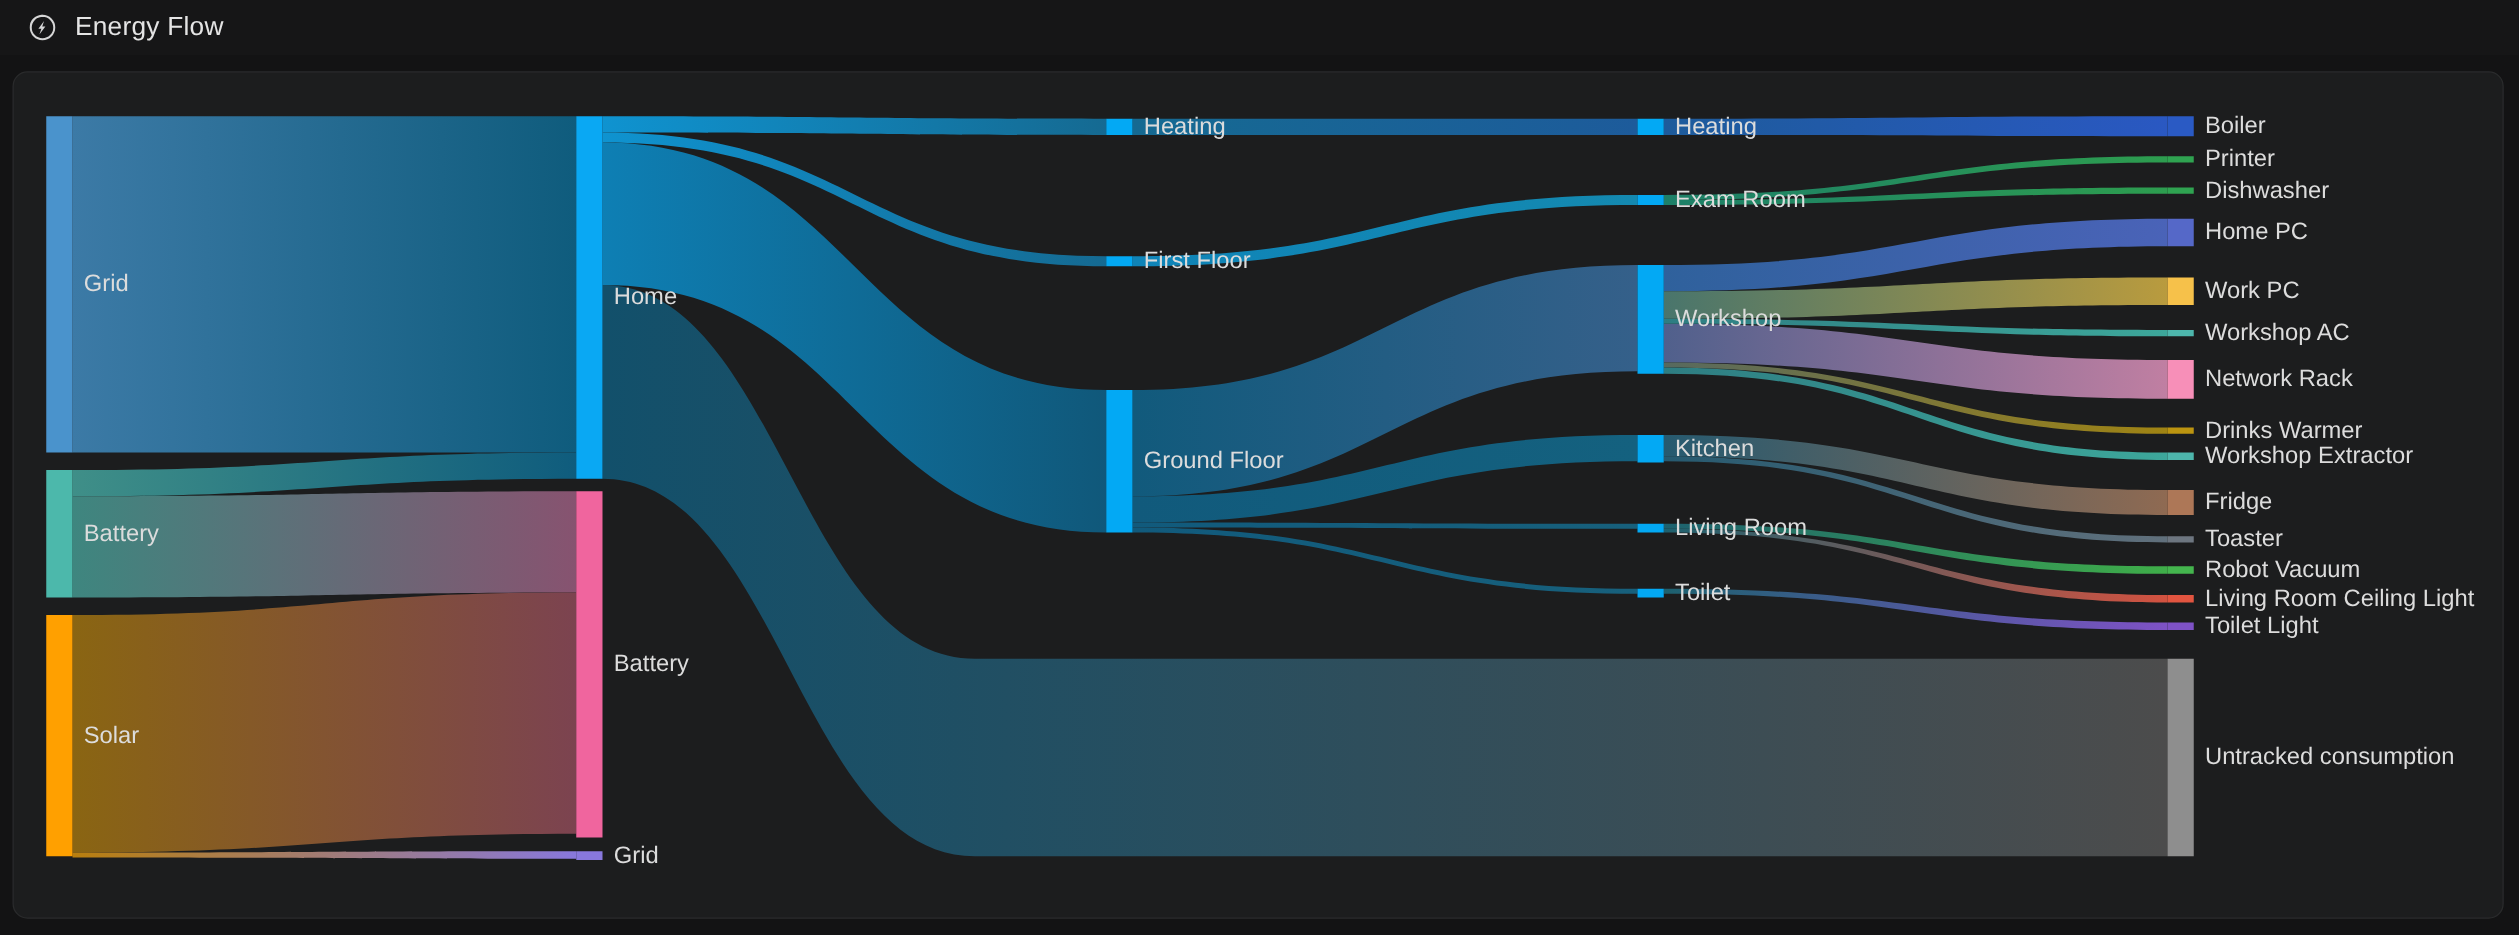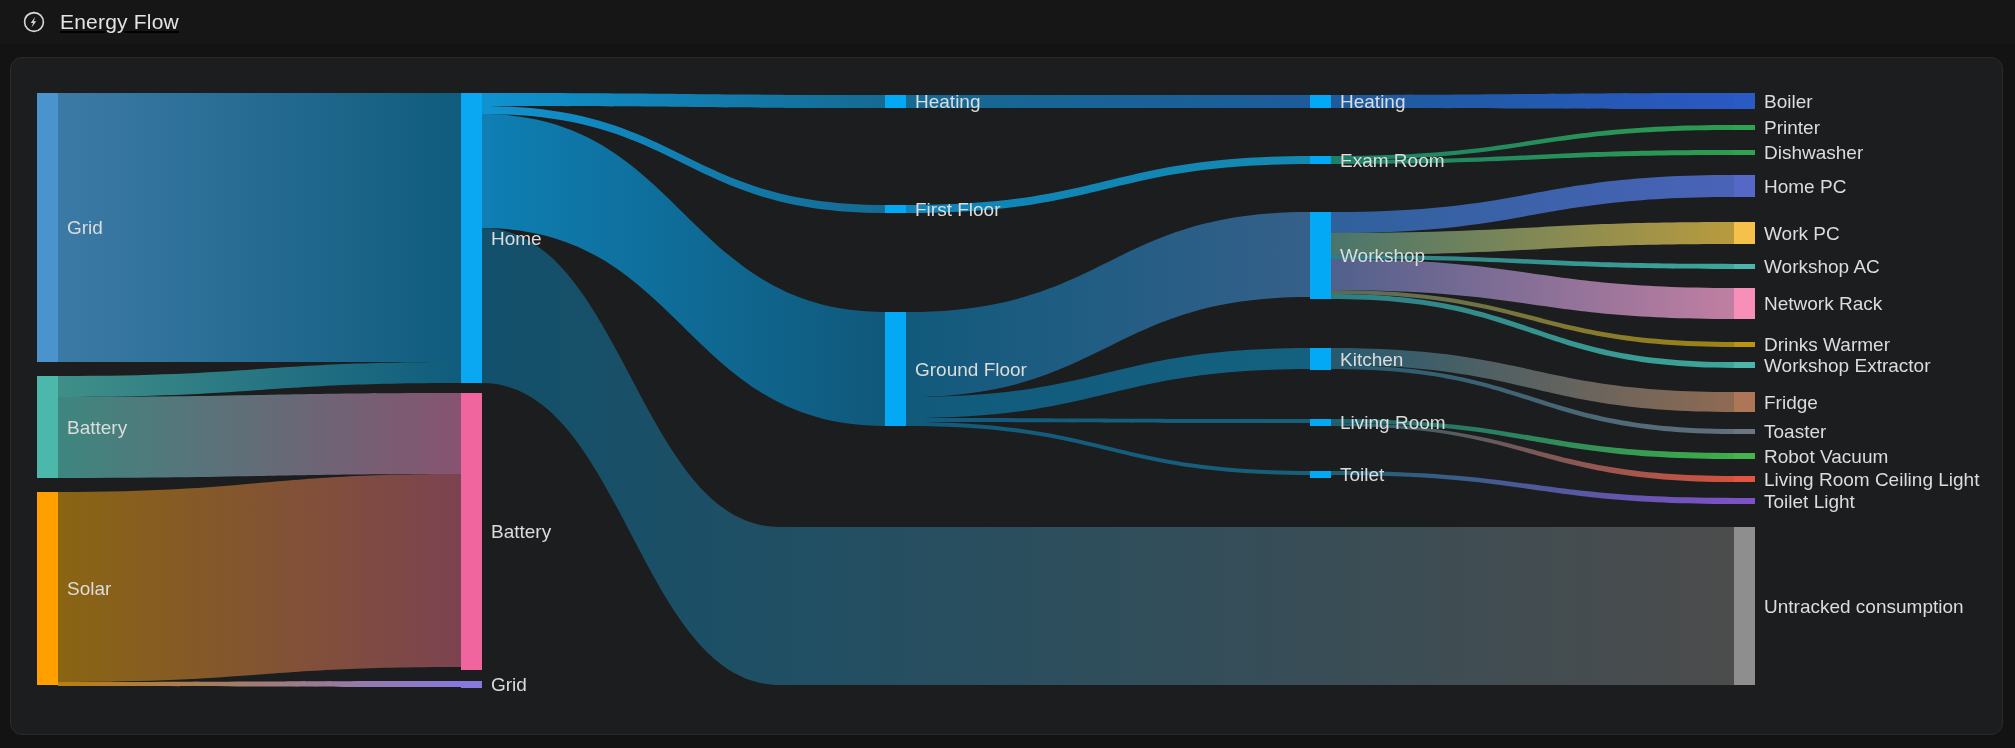--- a/index.html
+++ b/index.html
@@ -1,17 +1,17 @@
 <!DOCTYPE html>
 <html><head>
 <meta charset="utf-8">
 <style>
   html,body{margin:0;padding:0;background:#131314;width:2015px;height:748px;overflow:hidden;
     font-family:"Liberation Sans",sans-serif;-webkit-font-smoothing:antialiased;}
-  .topbar{position:absolute;left:0;top:0;width:2015px;height:44px;background:#161617;display:flex;align-items:center;text-decoration:underline;}
+  .topbar{position:absolute;left:0;top:0;width:2015px;height:44px;background:#161617;display:flex;align-items:center;}
   .topbar .leaf{margin-left:22px;width:24px;height:24px;color:#d6d6d6;}
   .topbar .title{margin-left:14px;font-size:21px;color:#e4e4e4;letter-spacing:.2px;}
   .card{position:absolute;left:10px;top:57px;width:1993px;height:678px;background:#1c1d1e;
     border:1px solid #2a2b2c;border-radius:12px;box-sizing:border-box;}
   svg.sankey{position:absolute;left:0;top:0;width:2015px;height:748px;}
   svg text{font-family:"Liberation Sans",sans-serif;fill:#dcdcdc;font-size:19px;}
 </style>
 </head>
 <body>
 

